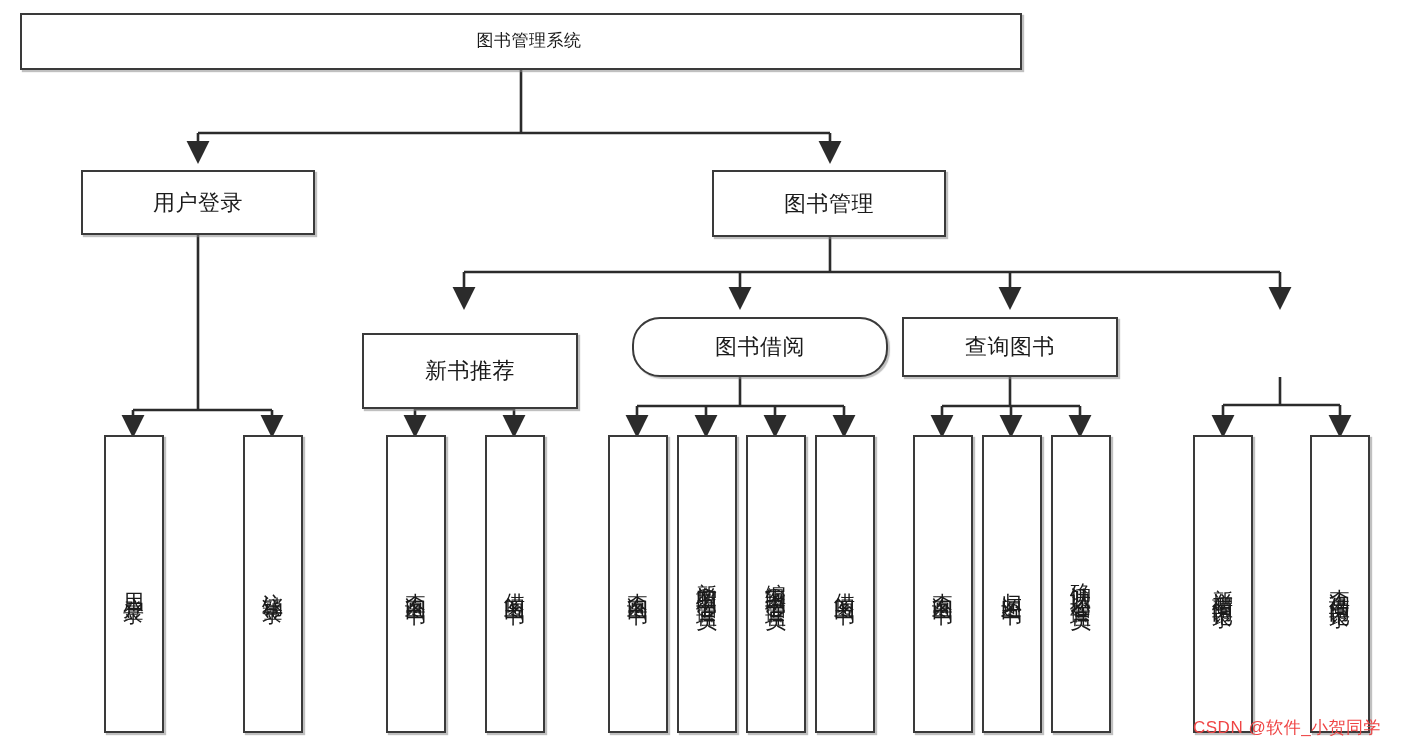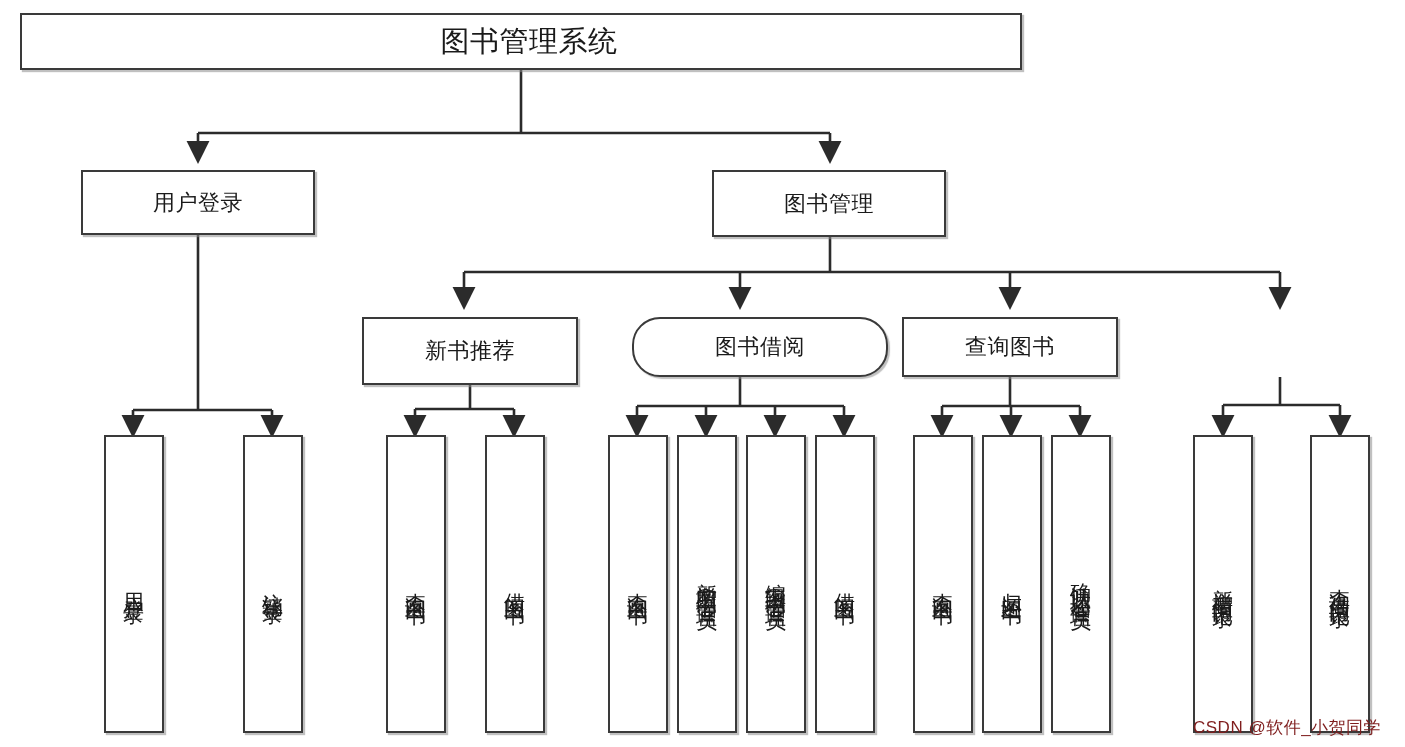--- a/index.html
+++ b/index.html
@@ -42,40 +42,40 @@
     line-height: 1.18;
     text-align: center;
     white-space: nowrap;
   }
   
   .node.horiz .label {
     font-size: 22px;
     letter-spacing: 0.5px;
   }
   .node.root .label {
-    font-size: 29px;
+    font-size: 17px;
     margin-left: 16px;
   }
   
   .node.vert {
     align-items: center;
     justify-content: center;
   }
   .node.vert .label {
     writing-mode: vertical-rl;
     text-orientation: upright;
     font-size: 21px;
     letter-spacing: 4px;
     line-height: 1;
     white-space: nowrap;
     max-height: 268px;
   }
   .watermark {
     position: absolute;
-    color: #7f1d1d;
+    color: #ef4444;
     font-size: 17px;
     letter-spacing: 0.5px;
     white-space: nowrap;
     z-index: 3;
     user-select: none;
   }
 </style>
 </head>
 <body>
 
@@ -136,21 +136,21 @@
   </div>
 
   <div class="node horiz" style="left:81px; top:170px; width:234px; height:65px;">
     <span class="label">用户登录</span>
   </div>
 
   <div class="node horiz" style="left:712px; top:170px; width:234px; height:67px;">
     <span class="label">图书管理</span>
   </div>
 
-  <div class="node horiz" style="left:362px; top:317px; width:216px; height:68px;">
+  <div class="node horiz" style="left:362px; top:333px; width:216px; height:76px;">
     <span class="label">新书推荐</span>
   </div>
 
   <div class="node horiz" style="left:632px; top:317px; width:256px; height:60px;border-radius:28px;">
     <span class="label">图书借阅</span>
   </div>
 
   <div class="node horiz" style="left:902px; top:317px; width:216px; height:60px;">
     <span class="label">查询图书</span>
   </div>

